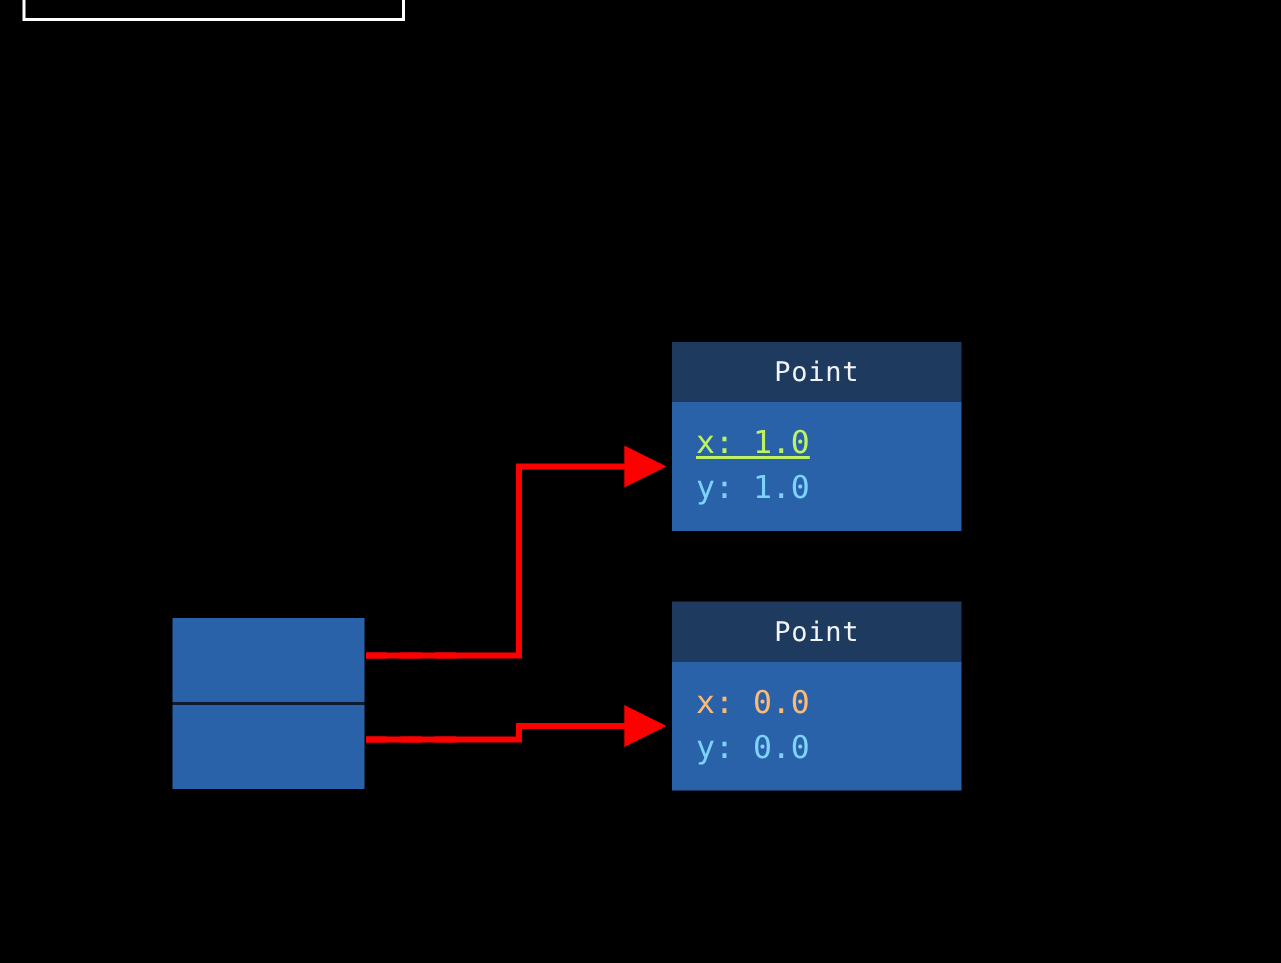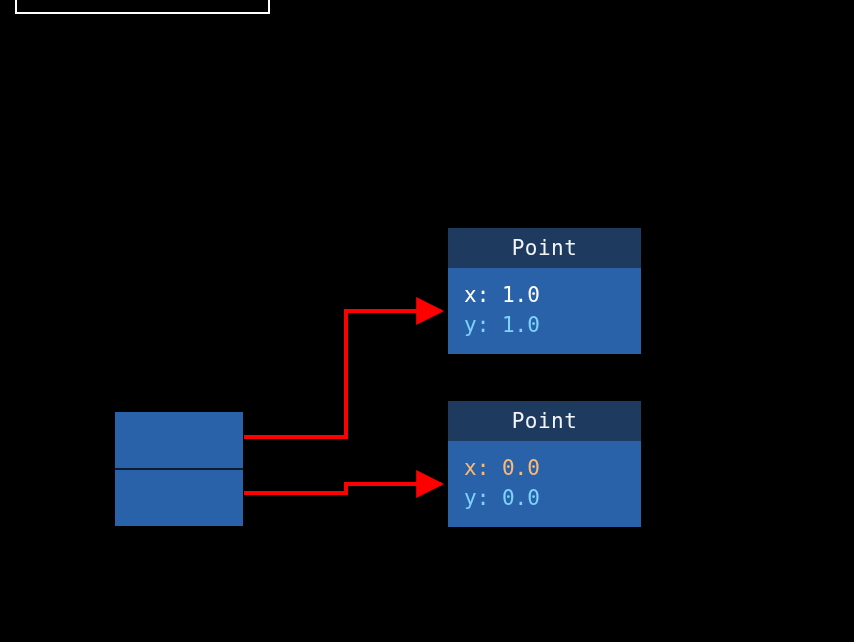--- a/index.html
+++ b/index.html
@@ -65,21 +65,21 @@
   .obj-box.top   { left: 448px; top: 228px; }
   .obj-box.bottom{ left: 448px; top: 401px; }
 
   .obj-header {
     height: 40px;
     background: #1e3a5f;
     color: #f2f5f8;
     display: flex;
     align-items: center;
     justify-content: center;
-    font-size: 21px;
+    font-size: 18px;
     letter-spacing: 0.5px;
   }
   .obj-body {
     background: #2a62aa;
     padding: 12px 0 14px 16px;
   }
   .obj-field {
     color: #f2f5f8;
     font-size: 21px;
     line-height: 30px;
@@ -111,21 +111,21 @@
     </div>
     <div class="ref-divider" style="background: rgb(13, 27, 51);"></div>
     <div class="ref-cell second" style="background: rgb(42, 98, 170);">
       <span></span>
     </div>
   </div>
 
   <div class="obj-box top">
     <div class="obj-header" style="background: rgb(30, 58, 95); color: rgb(242, 245, 248);">Point</div>
     <div class="obj-body" style="background: rgb(42, 98, 170);">
-      <div class="obj-field" style="color: #ffffff;">x: 1.0</div>
+      <div class="obj-field" style="color: #bef264; text-decoration: underline;">x: 1.0</div>
       <div class="obj-field" style="color: #7dd3fc;">y: 1.0</div>
     </div>
   </div>
 
   <div class="obj-box bottom">
     <div class="obj-header" style="background: rgb(30, 58, 95); color: rgb(242, 245, 248);">Point</div>
     <div class="obj-body" style="background: rgb(42, 98, 170);">
       <div class="obj-field" style="color: #fdba74;">x: 0.0</div>
       <div class="obj-field" style="color: #7dd3fc;">y: 0.0</div>
     </div>

